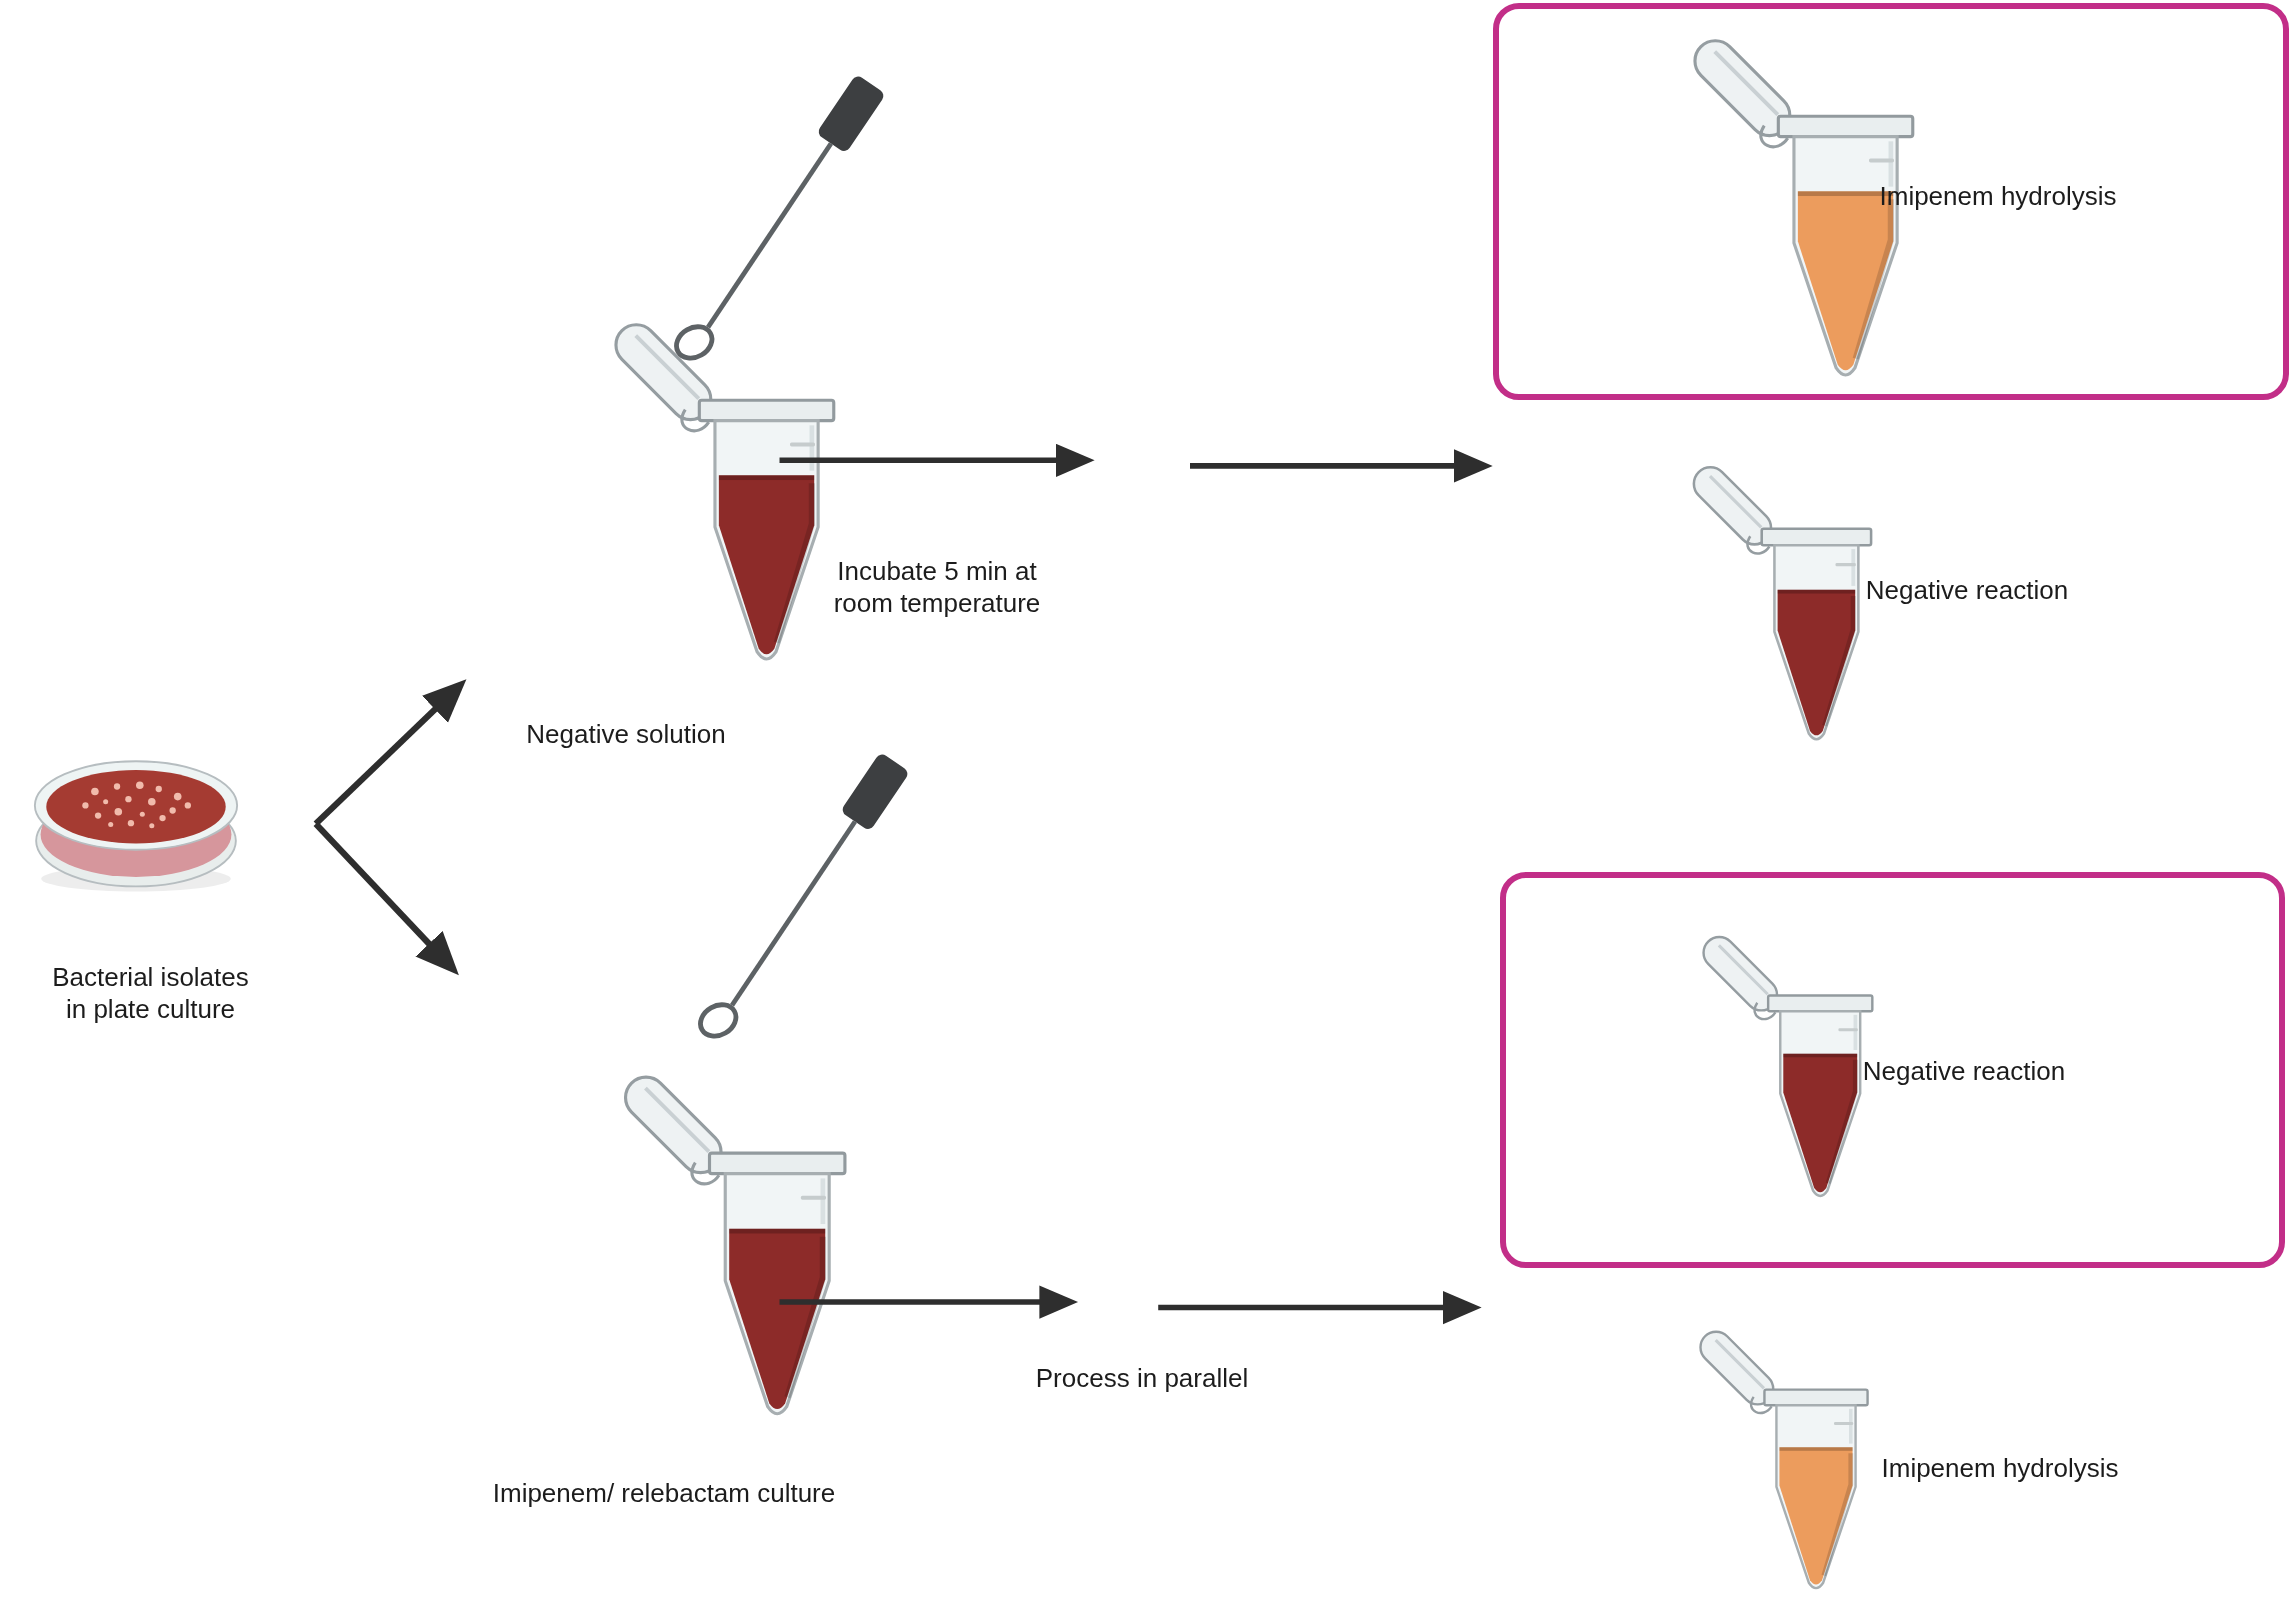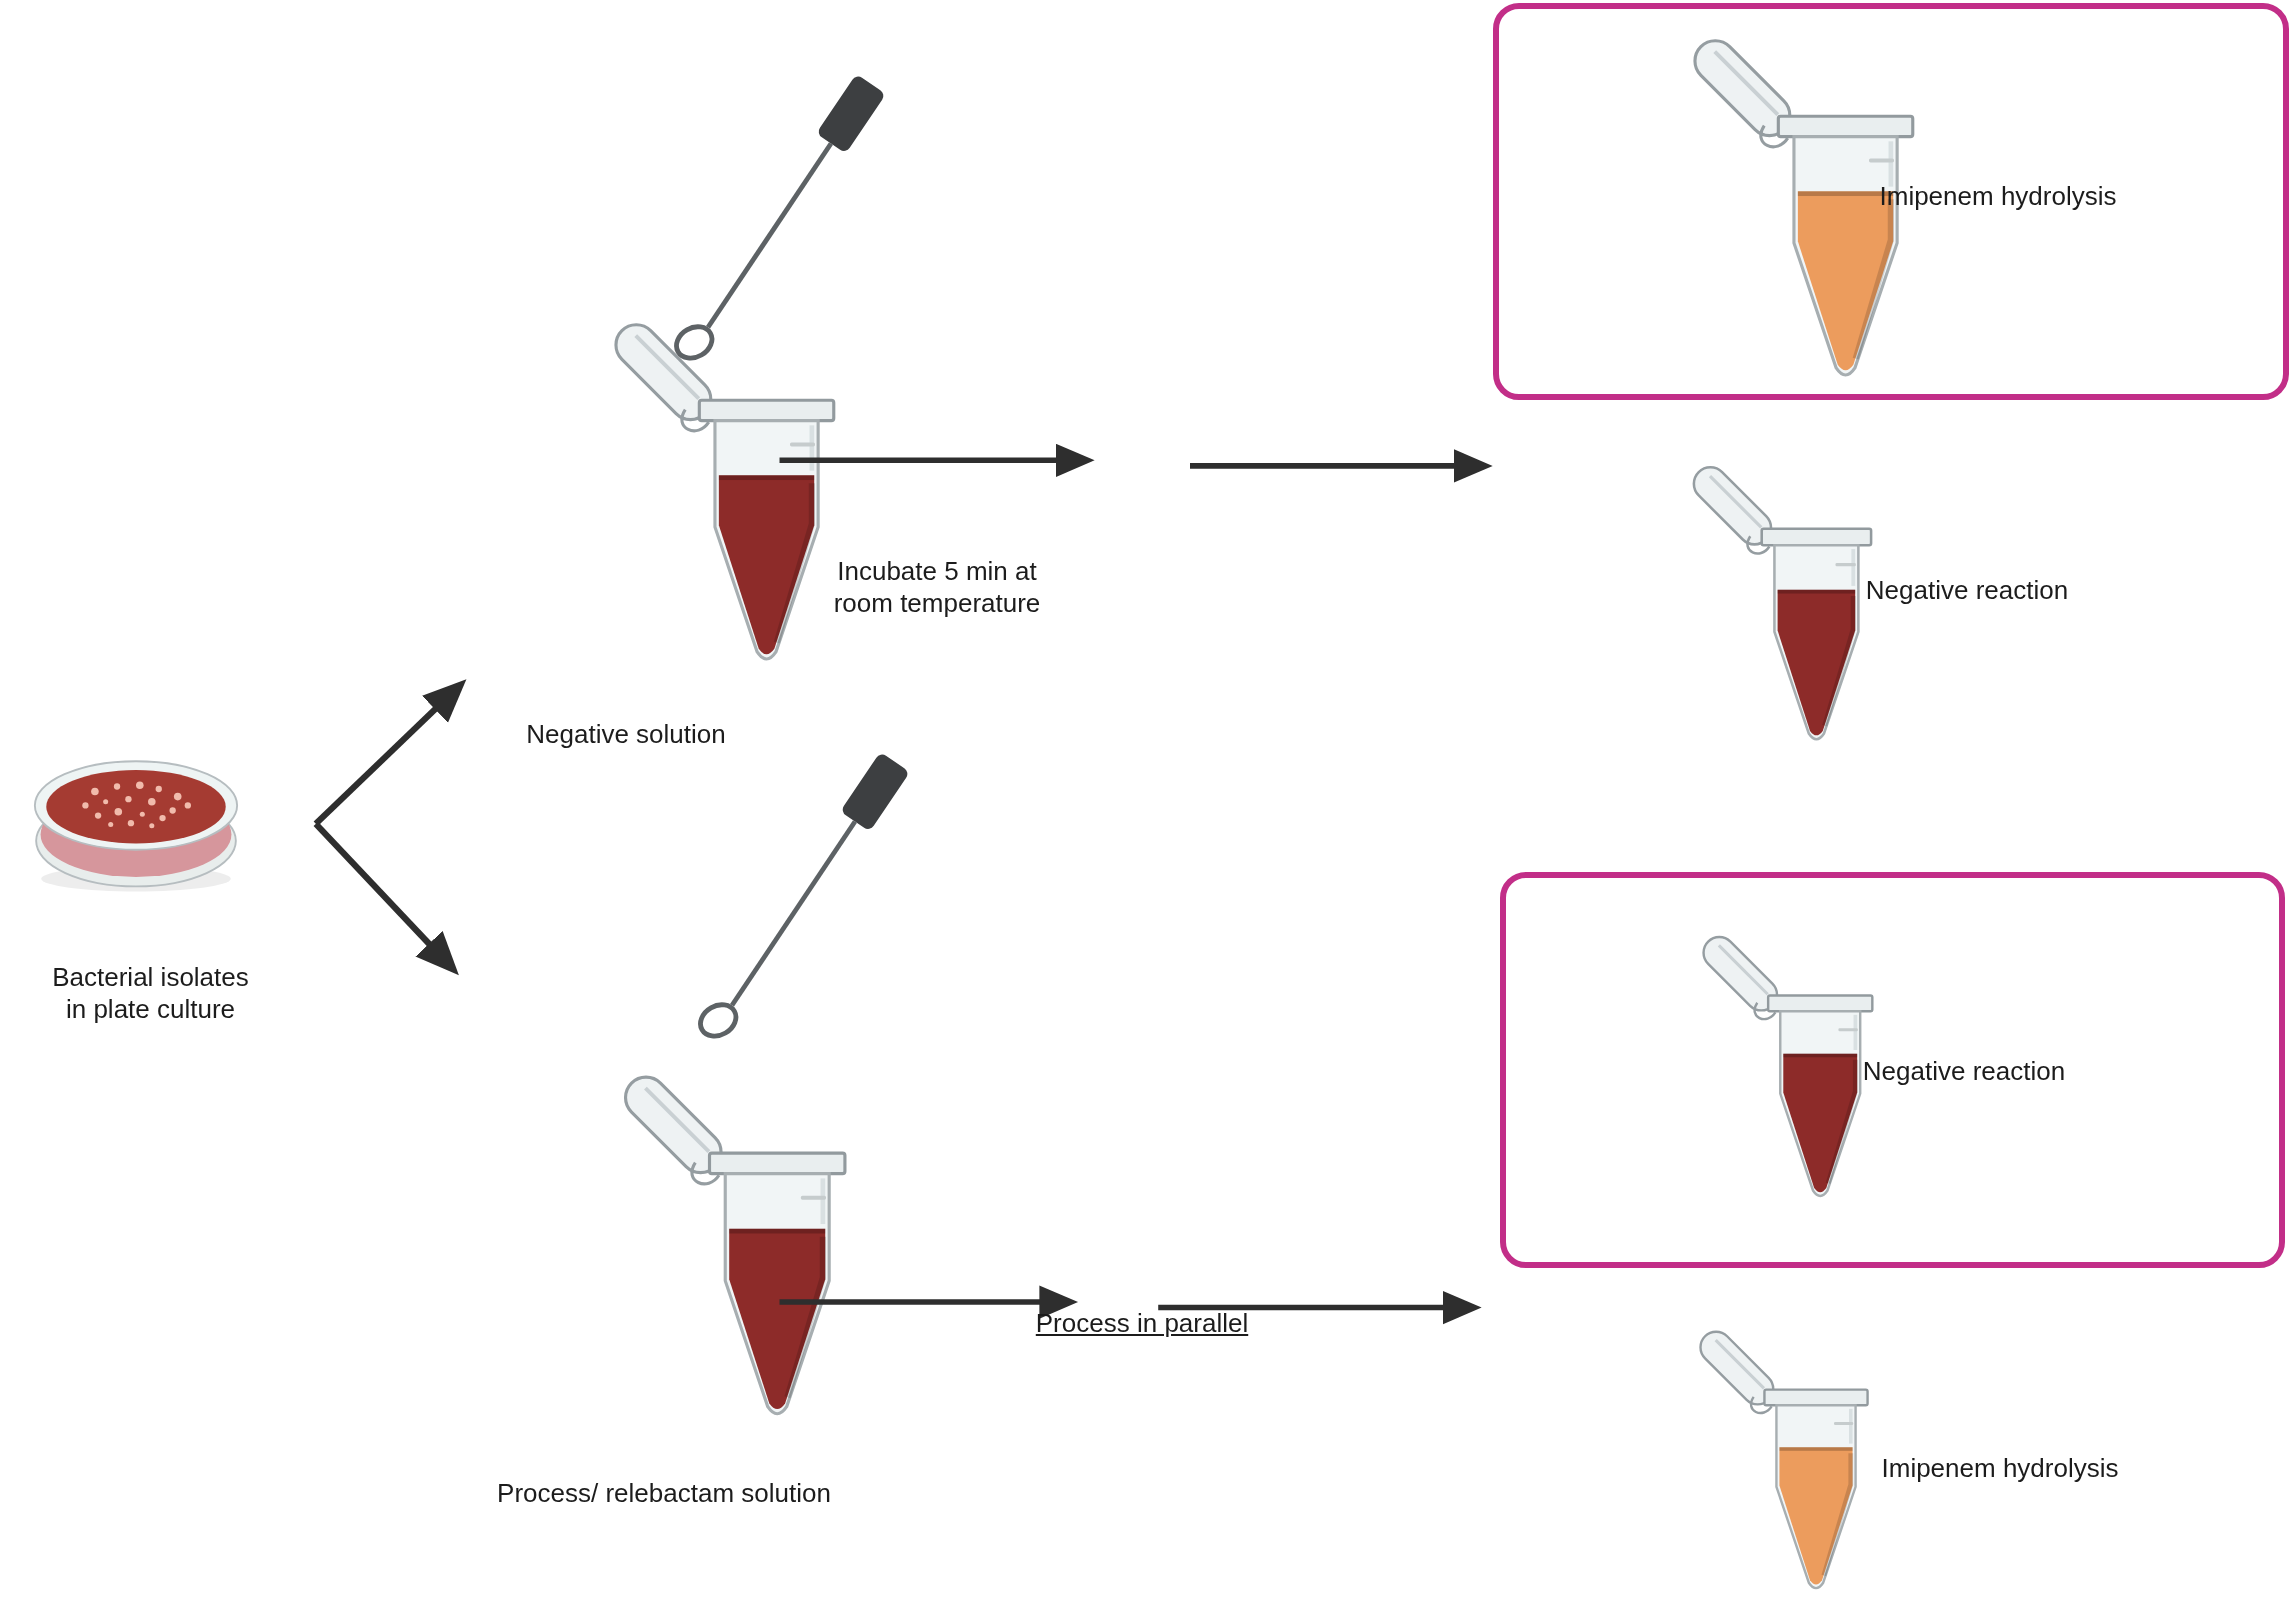--- a/index.html
+++ b/index.html
@@ -146,27 +146,27 @@
     <line x1="1722" y1="674" x2="2112" y2="674" style="stroke:var(--arrow,#2e2e2e)" stroke-width="8" marker-end="url(#ah)"></line>
     <line x1="1128" y1="1884" x2="1512" y2="1884" style="stroke:var(--arrow,#2e2e2e)" stroke-width="8" marker-end="url(#ah)"></line>
     <line x1="1676" y1="1892" x2="2096" y2="1892" style="stroke:var(--arrow,#2e2e2e)" stroke-width="8" marker-end="url(#ah)"></line>
   </svg>
 
   <div class="label" style="left:0px;top:962px;width:301px;">Bacterial isolates
 in plate culture</div>
 
   <div class="label" style="left:453px;top:719px;width:346px;">Negative solution</div>
 
-  <div class="label" style="left:353px;top:1478px;width:622px;">Process/ relebactam solution</div>
+  <div class="label" style="left:353px;top:1478px;width:622px;">Imipenem/ relebactam culture</div>
 
   <div class="label" style="left:764px;top:556px;width:346px;">Incubate 5 min at
 room temperature</div>
 
 
-  <div class="label" style="left:969px;top:1308px;width:346px;text-decoration:underline;">Process in parallel</div>
+  <div class="label" style="left:969px;top:1363px;width:346px;">Process in parallel</div>
 
   <div class="label" style="left:1825px;top:181px;width:346px;">Imipenem hydrolysis</div>
 
   <div class="label" style="left:1794px;top:575px;width:346px;">Negative reaction</div>
 
   <div class="label" style="left:1791px;top:1056px;width:346px;">Negative reaction</div>
 
   <div class="label" style="left:1827px;top:1453px;width:346px;">Imipenem hydrolysis</div>
 
 </div>

